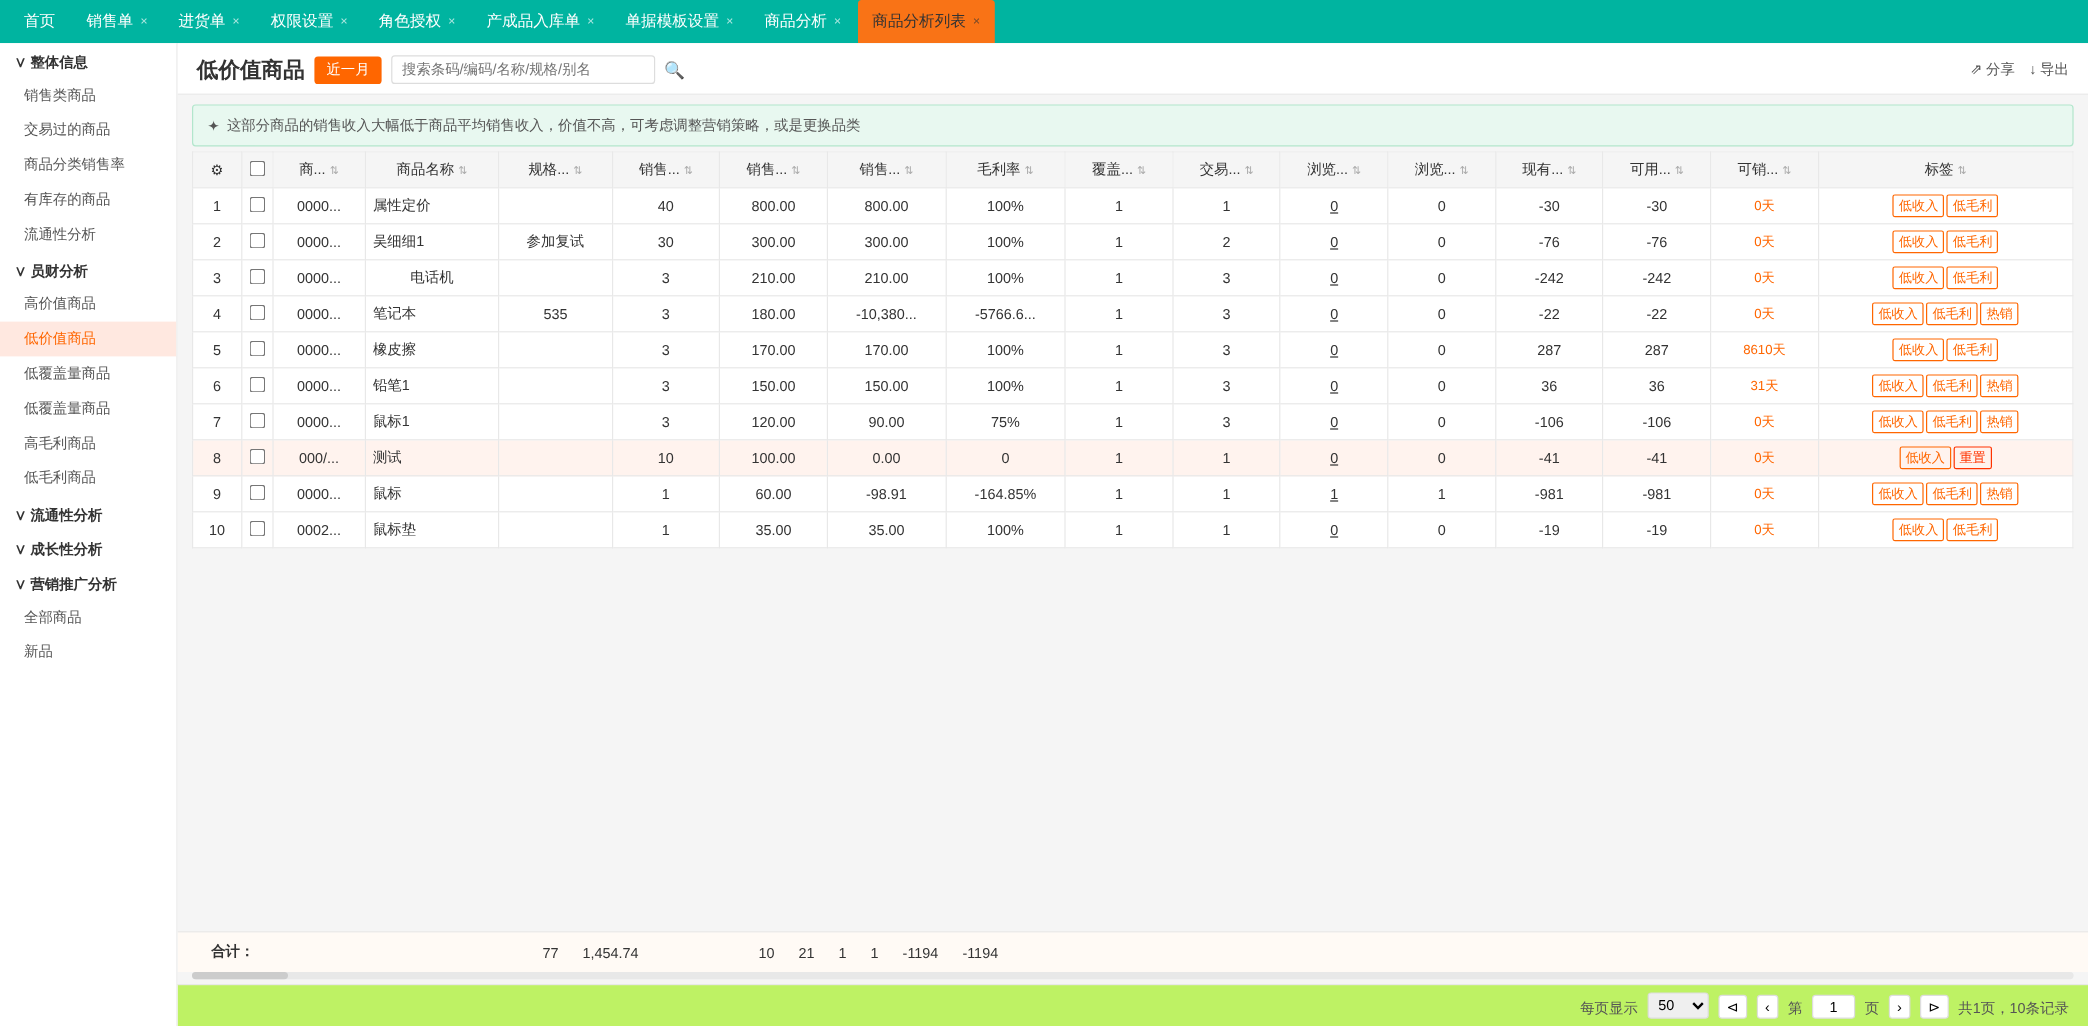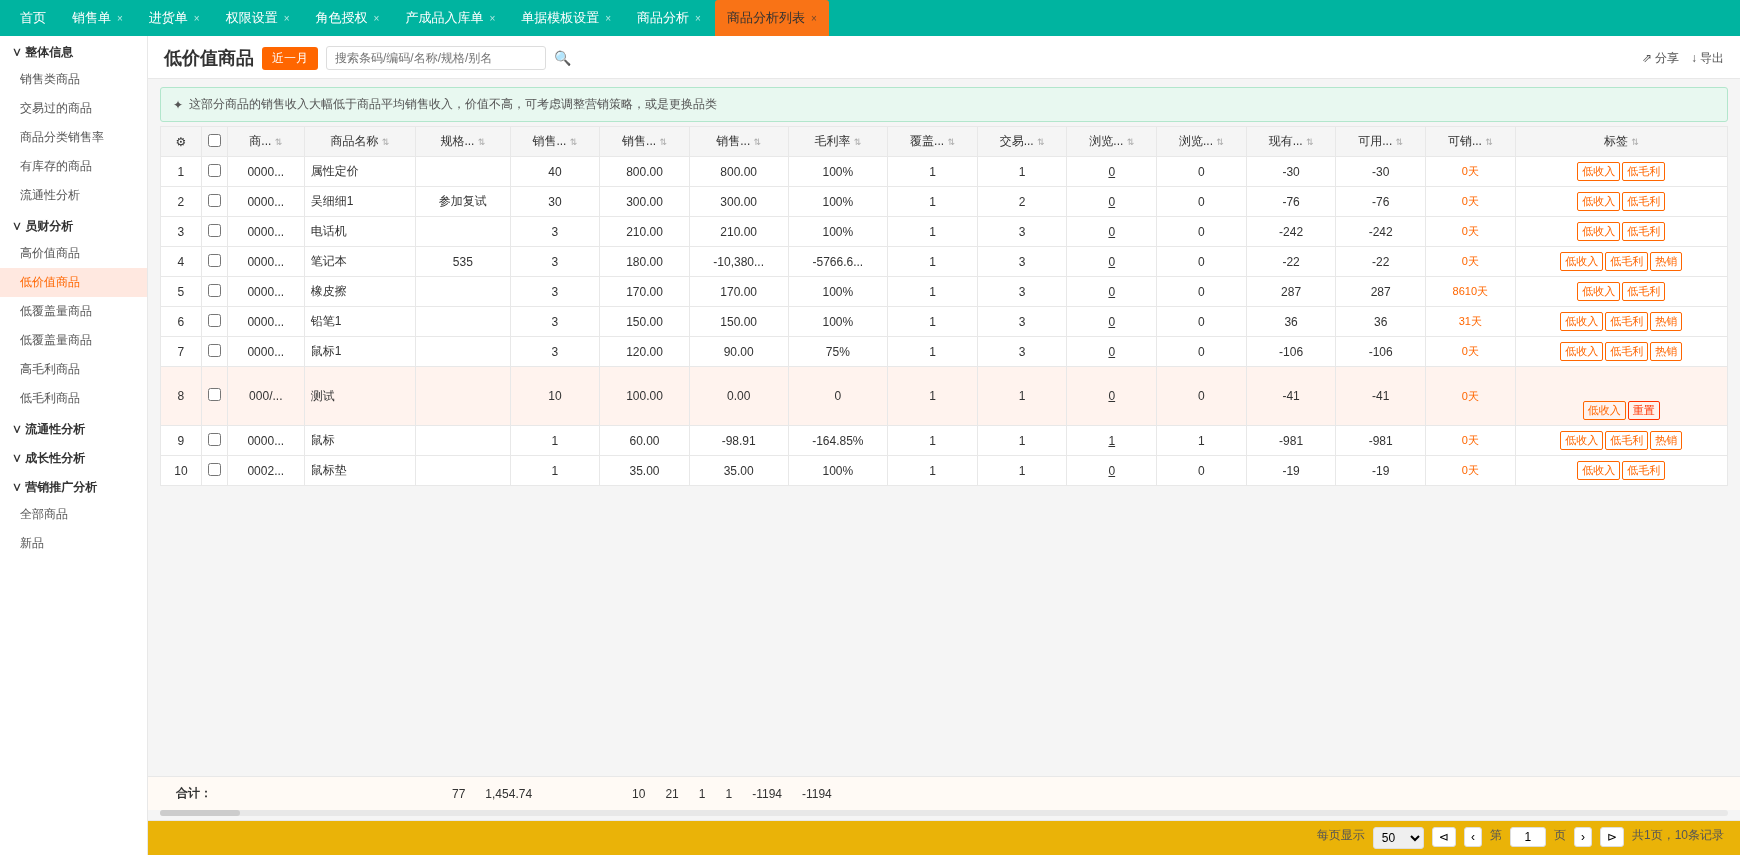--- a/index.html
+++ b/index.html
@@ -175,45 +175,45 @@
     tbody tr.highlighted { background: #fff3ee; }
     .tag {
       display: inline-block;
       border: 1px solid;
       border-radius: 2px;
       padding: 1px 4px;
       font-size: 11px;
       margin: 0 1px;
     }
     .tag-orange { color: #ff6600; border-color: #ff6600; }
-    .tag-red { color: #ff3300; border-color: #ff3300; margin-top: 29px; }
+    .tag-red { color: #ff3300; border-color: #ff3300; }
     .underline { text-decoration: underline; }
     .days-orange { color: #ff6600; font-size: 11px; }
 
     
     .table-footer {
       background: #fffaf5;
       border-top: 1px solid #e8e8e8;
       padding: 8px 16px;
       display: flex;
       align-items: center;
       font-size: 12px;
       color: #333;
       gap: 12px;
     }
     .total-label { font-weight: bold; margin-right: 8px; margin-left: 12px; }
     .total-values { display: flex; gap: 20px; align-items: center; }
 
     
     .pagination-bar {
-      background: #eab308;
+      background: #bef264;
       border-top: 1px solid #e8e8e8;
       padding: 6px 16px;
       display: flex;
-      align-items: flex-start;
+      align-items: flex-end;
       justify-content: flex-end;
       gap: 8px;
       font-size: 12px;
       color: #555;
     }
     .page-size-select {
       border: 1px solid #ddd;
       border-radius: 3px;
       padding: 2px 4px;
       font-size: 12px;
@@ -408,21 +408,21 @@
     <td>0</td>
     <td>-76</td>
     <td>-76</td>
     <td><span class="days-orange">0天</span></td>
     <td><span class="tag tag-orange">低收入</span><span class="tag tag-orange">低毛利</span></td>
   </tr>
             <tr>
     <td>3</td>
     <td><input type="checkbox" style=""></td>
     <td>0000...</td>
-    <td style="text-align:left">电话机</td>
+    <td style="text-align:center">电话机</td>
     <td></td>
     <td>3</td>
     <td>210.00</td>
     <td>210.00</td>
     <td>100%</td>
     <td>1</td>
     <td>3</td>
     <td><span class="underline">0</span></td>
     <td>0</td>
     <td>-242</td>

